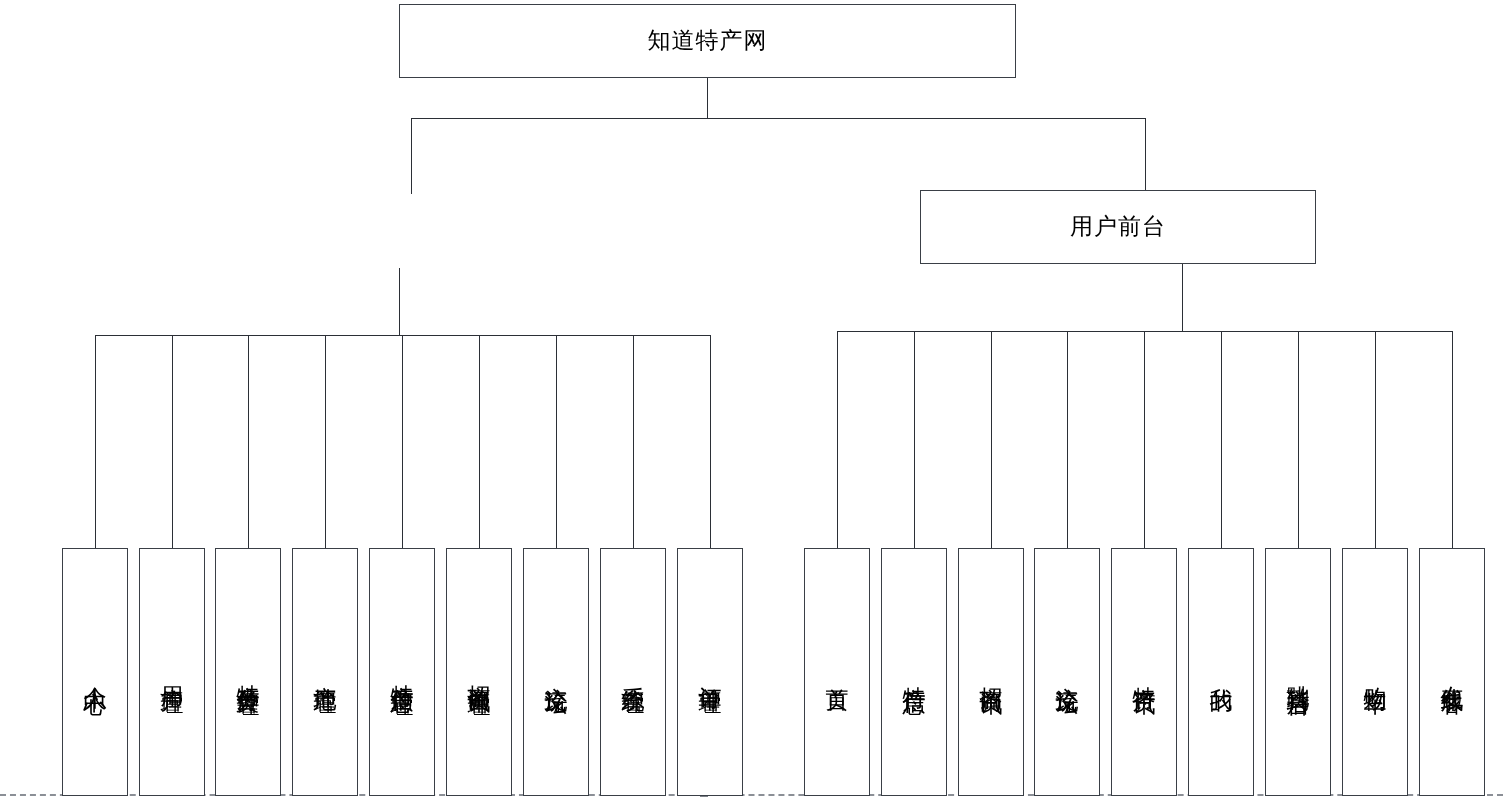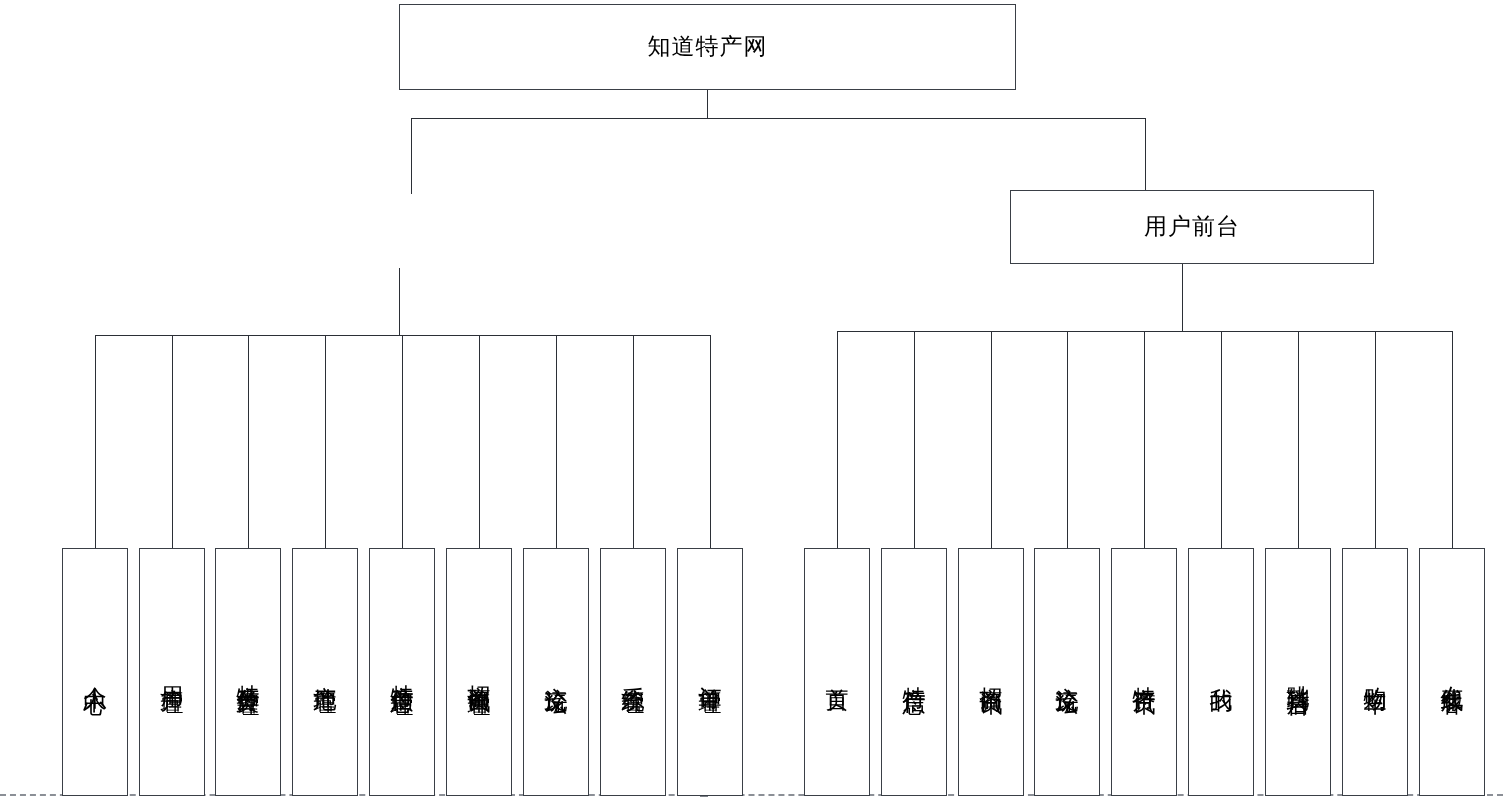--- a/index.html
+++ b/index.html
@@ -35,32 +35,32 @@
   .node.root,
   .node.branch {
     font-size: 23px;
     letter-spacing: 1px;
     line-height: 1.2;
   }
   .node.root {
     left: 399px;
     top: 4px;
     width: 617px;
-    height: 86px;
+    height: 74px;
   }
   .node.branch-admin {
     left: 218px;
     top: 194px;
     width: 362px;
     height: 74px;
   }
   .node.branch-user {
-    left: 1010px;
+    left: 920px;
     top: 190px;
-    width: 364px;
+    width: 396px;
     height: 74px;
   }
 
   
   .node.leaf {
     top: 548px;
     width: 66px;
     height: 248px;
     font-size: 23px;
     line-height: 1.08;

